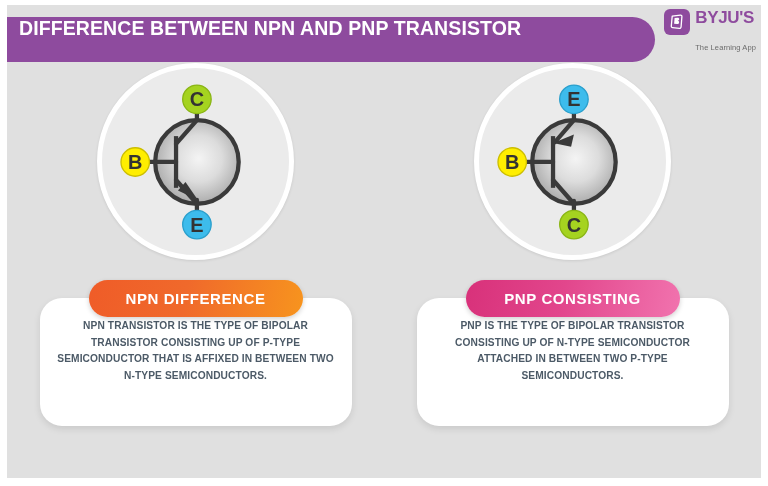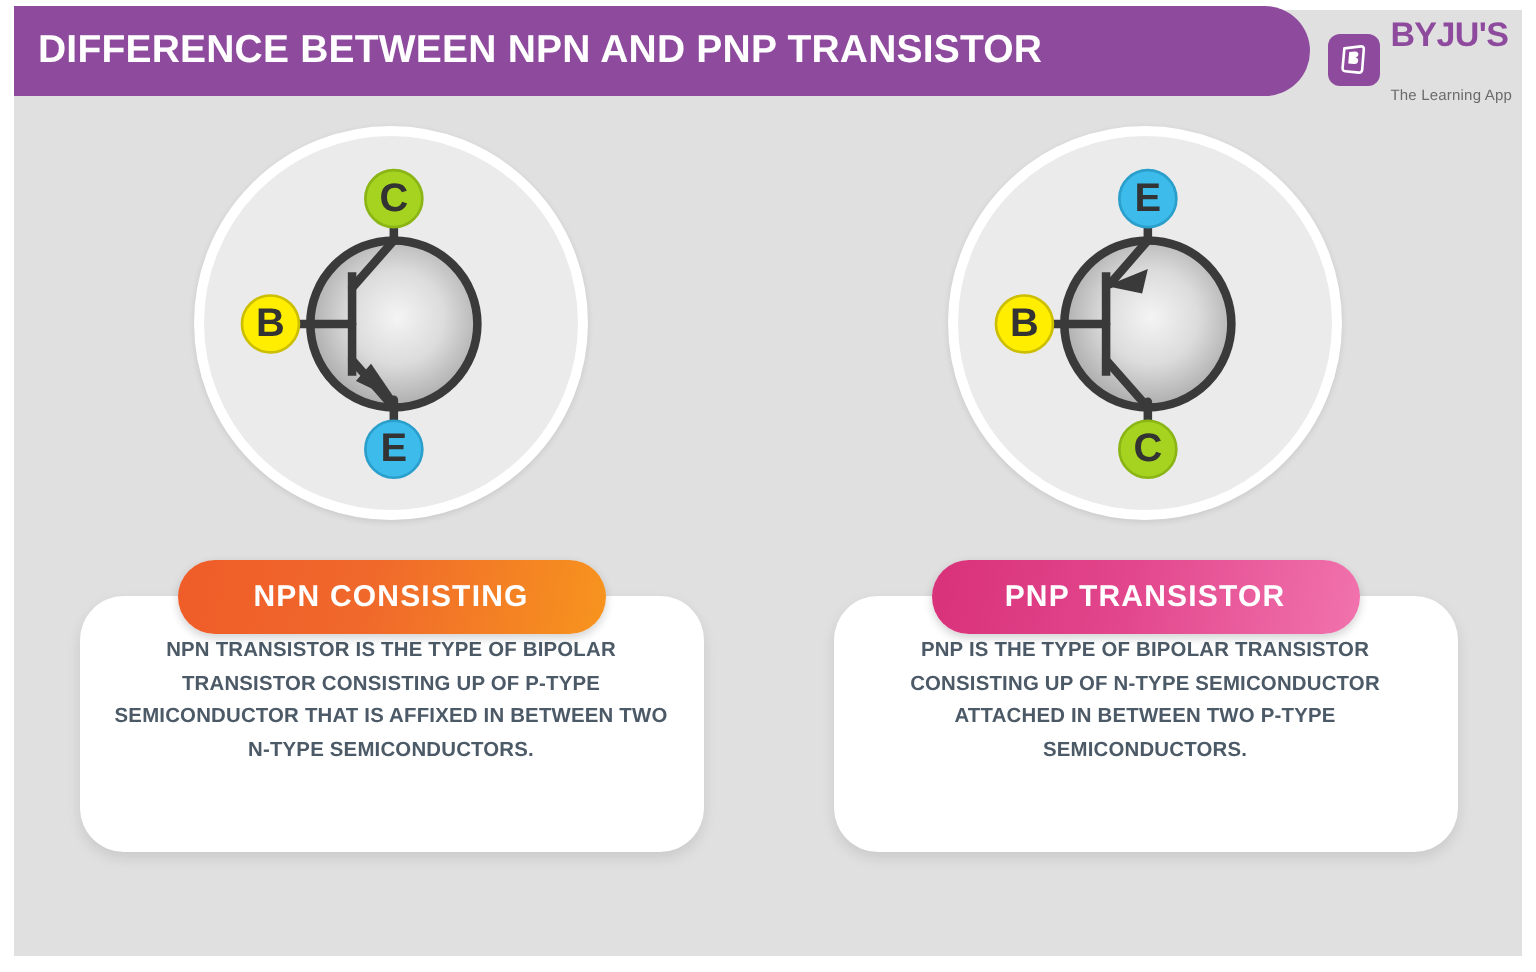--- a/index.html
+++ b/index.html
@@ -29,46 +29,45 @@
     top: 5px;
     width: 754px;
     height: 473px;
     background: #e0e0e0;
   }
 
   
   .header-bar {
     position: absolute;
     left: 7px;
-    top: 3px;
+    top: 17px;
     width: 648px;
     height: 45px;
     background: #8e4b9e;
     border-radius: 0 40px 40px 0;
     display: flex;
-    align-items: center;
+    align-items: flex-start;
     overflow: hidden;
   }
   .header-title {
     color: #ffffff;
     font-size: 19.5px;
     font-weight: bold;
     letter-spacing: 0.1px;
     padding-left: 12px;
     white-space: nowrap;
     font-family: "Liberation Sans", sans-serif;
   }
 
   
   .logo {
     position: absolute;
     right: 12px;
     top: 9px;
     display: flex;
-    align-items: center;
     gap: 5px;
   }
   .logo-mark {
     width: 26px;
     height: 26px;
     border-radius: 6px;
     background: #8e4b9e;
     display: flex;
     align-items: center;
     justify-content: center;
@@ -249,21 +248,21 @@
           <circle cx="35" cy="99" r="15" fill="#ffee00" stroke="#ccbe00" stroke-width="1.4"></circle>
           <text x="35" y="99" fill="#333333" font-family="Liberation Sans, sans-serif" font-size="21" font-weight="bold" text-anchor="middle" dominant-baseline="central">B</text>
 
           <circle cx="100" cy="165" r="15" fill="#3dbcec" stroke="#2a9fcc" stroke-width="1.4"></circle>
           <text x="100" y="165" fill="#333333" font-family="Liberation Sans, sans-serif" font-size="21" font-weight="bold" text-anchor="middle" dominant-baseline="central">E</text>
         </svg>
       </div>
 
       <div class="card-zone">
         <div class="card"></div>
-        <div class="badge badge-npn">NPN CONSISTING</div>
+        <div class="badge badge-npn">NPN DIFFERENCE</div>
         <div class="card-text">NPN TRANSISTOR  IS THE TYPE OF BIPOLAR TRANSISTOR CONSISTING UP OF P-TYPE SEMICONDUCTOR THAT IS AFFIXED IN BETWEEN TWO N-TYPE SEMICONDUCTORS.</div>
       </div>
     </div>
 
     <div class="col">
 
       <div class="diagram-circle">
         <svg viewBox="0 0 197 197" aria-hidden="true">
           <defs>
             <radialGradient id="bulbP" cx="52%" cy="46%" r="62%">
@@ -295,19 +294,19 @@
           <circle cx="35" cy="99" r="15" fill="#ffee00" stroke="#ccbe00" stroke-width="1.4"></circle>
           <text x="35" y="99" fill="#333333" font-family="Liberation Sans, sans-serif" font-size="21" font-weight="bold" text-anchor="middle" dominant-baseline="central">B</text>
 
           <circle cx="100" cy="165" r="15" fill="#a5d320" stroke="#8ab515" stroke-width="1.4"></circle>
           <text x="100" y="165" fill="#333333" font-family="Liberation Sans, sans-serif" font-size="21" font-weight="bold" text-anchor="middle" dominant-baseline="central">C</text>
         </svg>
       </div>
 
       <div class="card-zone">
         <div class="card"></div>
-        <div class="badge badge-pnp">PNP TRANSISTOR</div>
+        <div class="badge badge-pnp">PNP CONSISTING</div>
         <div class="card-text">PNP IS THE TYPE OF BIPOLAR TRANSISTOR CONSISTING UP OF N-TYPE SEMICONDUCTOR ATTACHED IN BETWEEN TWO P-TYPE SEMICONDUCTORS.</div>
       </div>
     </div>
 
   </div>
 </div>
 
 </body></html>

